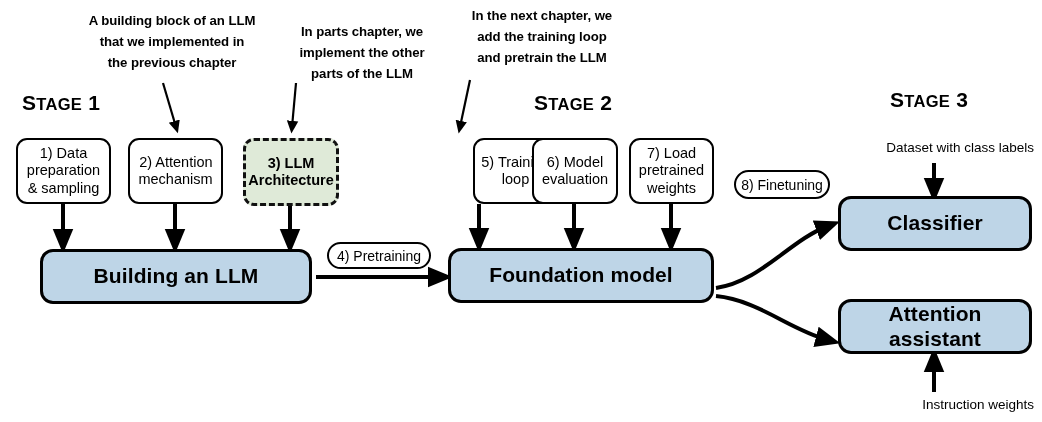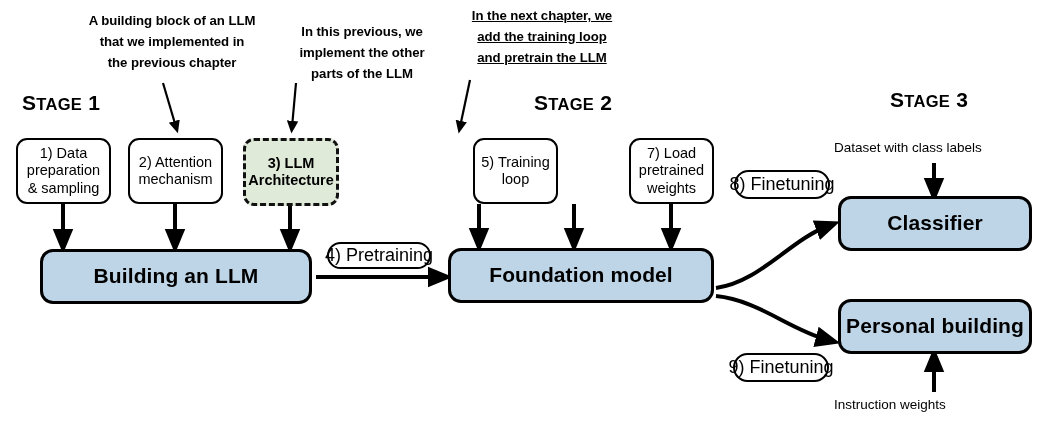--- a/index.html
+++ b/index.html
@@ -26,37 +26,37 @@
     font-size:14.5px;font-weight:bold;padding:13px 4px;
   }
   .big-box{
     border:3px solid #000;border-radius:13px;background:#bed5e7;
     font-size:21px;font-weight:bold;letter-spacing:.1px;
   }
   .pill{
     position:absolute;box-sizing:border-box;
     border:2.5px solid #000;border-radius:16px;background:#fff;
     display:flex;align-items:center;justify-content:center;
-    font-size:18px;white-space:nowrap;padding:0 7px;
+    font-size:14px;white-space:nowrap;padding:0 7px;
   }
 
   
   .stage{
     position:absolute;font-weight:bold;white-space:nowrap;
     font-size:21px;letter-spacing:.3px;
   }
   .stage .sc{font-size:16.5px;}
 
   
   .anno{
     position:absolute;font-weight:bold;font-size:13.2px;line-height:1.58;
     text-align:center;white-space:pre-line;letter-spacing:-.05px;
   }
   .caption{
-    position:absolute;font-size:13.5px;text-align:left;white-space:nowrap;
+    position:absolute;font-size:13.5px;text-align:right;white-space:nowrap;
   }
 </style>
 </head>
 <body>
 
 <div id="canvas">
 
   <svg class="svg-layer" viewBox="0 0 1042 422" xmlns="http://www.w3.org/2000/svg">
     <defs>
       <marker id="ah" markerWidth="7" markerHeight="7" refX="3.1" refY="3.1" orient="auto" markerUnits="strokeWidth">
@@ -93,69 +93,70 @@
 
     <path d="M934,163 L934,190" stroke="#000" stroke-width="4" fill="none" marker-end="url(#ah)"></path>
 
     <path d="M934,392 L934,360" stroke="#000" stroke-width="4" fill="none" marker-end="url(#ah)"></path>
   </svg>
 
   <div class="anno" style="left:66px;top:11px;width:212px;">A building block of an LLM
 that we implemented in
 the previous chapter</div>
 
-  <div class="anno" style="left:292px;top:22px;width:140px;">In this previous, we
+  <div class="anno" style="left:292px;top:22px;width:140px;">In parts chapter, we
 implement the other
 parts of the LLM</div>
 
-  <div class="anno" style="left:452px;top:6px;width:180px;text-decoration:underline;">In the next chapter, we
+  <div class="anno" style="left:452px;top:6px;width:180px;">In the next chapter, we
 add the training loop
 and pretrain the LLM</div>
 
   <div class="stage" style="left:22px;top:91px;">
     <span>S</span><span class="sc">TAGE</span><span> 1</span>
   </div>
 
   <div class="stage" style="left:534px;top:91px;">
     <span>S</span><span class="sc">TAGE</span><span> 2</span>
   </div>
 
   <div class="stage" style="left:890px;top:88px;">
     <span>S</span><span class="sc">TAGE</span><span> 3</span>
   </div>
 
   <div class="node small-box" style="left:16px;top:138px;width:95px;height:66px;white-space:pre-line;">1) Data
 preparation
 &amp; sampling</div>
 
-  <div class="node small-box" style="left:128px;top:138px;width:95px;height:66px;white-space:pre-line;">2) Attention
+  <div class="node small-box" style="left:128px;top:138px;width:95px;height:66px;white-space:pre-line;text-align:right;">2) Attention
 mechanism</div>
 
   <div class="node green-box" style="left:243px;top:138px;width:96px;height:68px;white-space:pre-line;">3) LLM
 Architecture</div>
 
   <div class="node small-box" style="left:437px;top:138px;width:85px;height:66px;white-space:pre-line;margin-left:36px;">5) Training
 loop</div>
 
+  <div class="node small-box" style="left:532px;top:138px;width:86px;height:66px;white-space:pre-line;">6) Model
+evaluation</div>
 
   <div class="node small-box" style="left:629px;top:138px;width:85px;height:66px;white-space:pre-line;">7) Load
 pretrained
 weights</div>
 
   <div class="pill" style="left:327px;top:242px;width:104px;height:27px;">4) Pretraining</div>
 
   <div class="pill" style="left:734px;top:170px;width:96px;height:29px;">8) Finetuning</div>
 
-  <div class="pill" style="left:733px;top:353px;width:96px;height:29px;">9) Finetuning</div>
 
   <div class="node big-box" style="left:40px;top:249px;width:272px;height:55px;">Building an LLM</div>
 
   <div class="node big-box" style="left:838px;top:196px;width:194px;height:55px;">Classifier</div>
 
   <div class="node big-box" style="left:448px;top:248px;width:266px;height:55px;">Foundation model</div>
 
-  <div class="node big-box" style="left:838px;top:299px;width:194px;height:55px;">Personal building</div>
+  <div class="node big-box" style="left:838px;top:299px;width:194px;height:55px;">Attention assistant</div>
 
   <div class="caption" style="left:834px;top:140px;width:200px;">Dataset with class labels</div>
 
   <div class="caption" style="left:834px;top:397px;width:200px;">Instruction weights</div>
 
 </div>
 
 </body></html>

